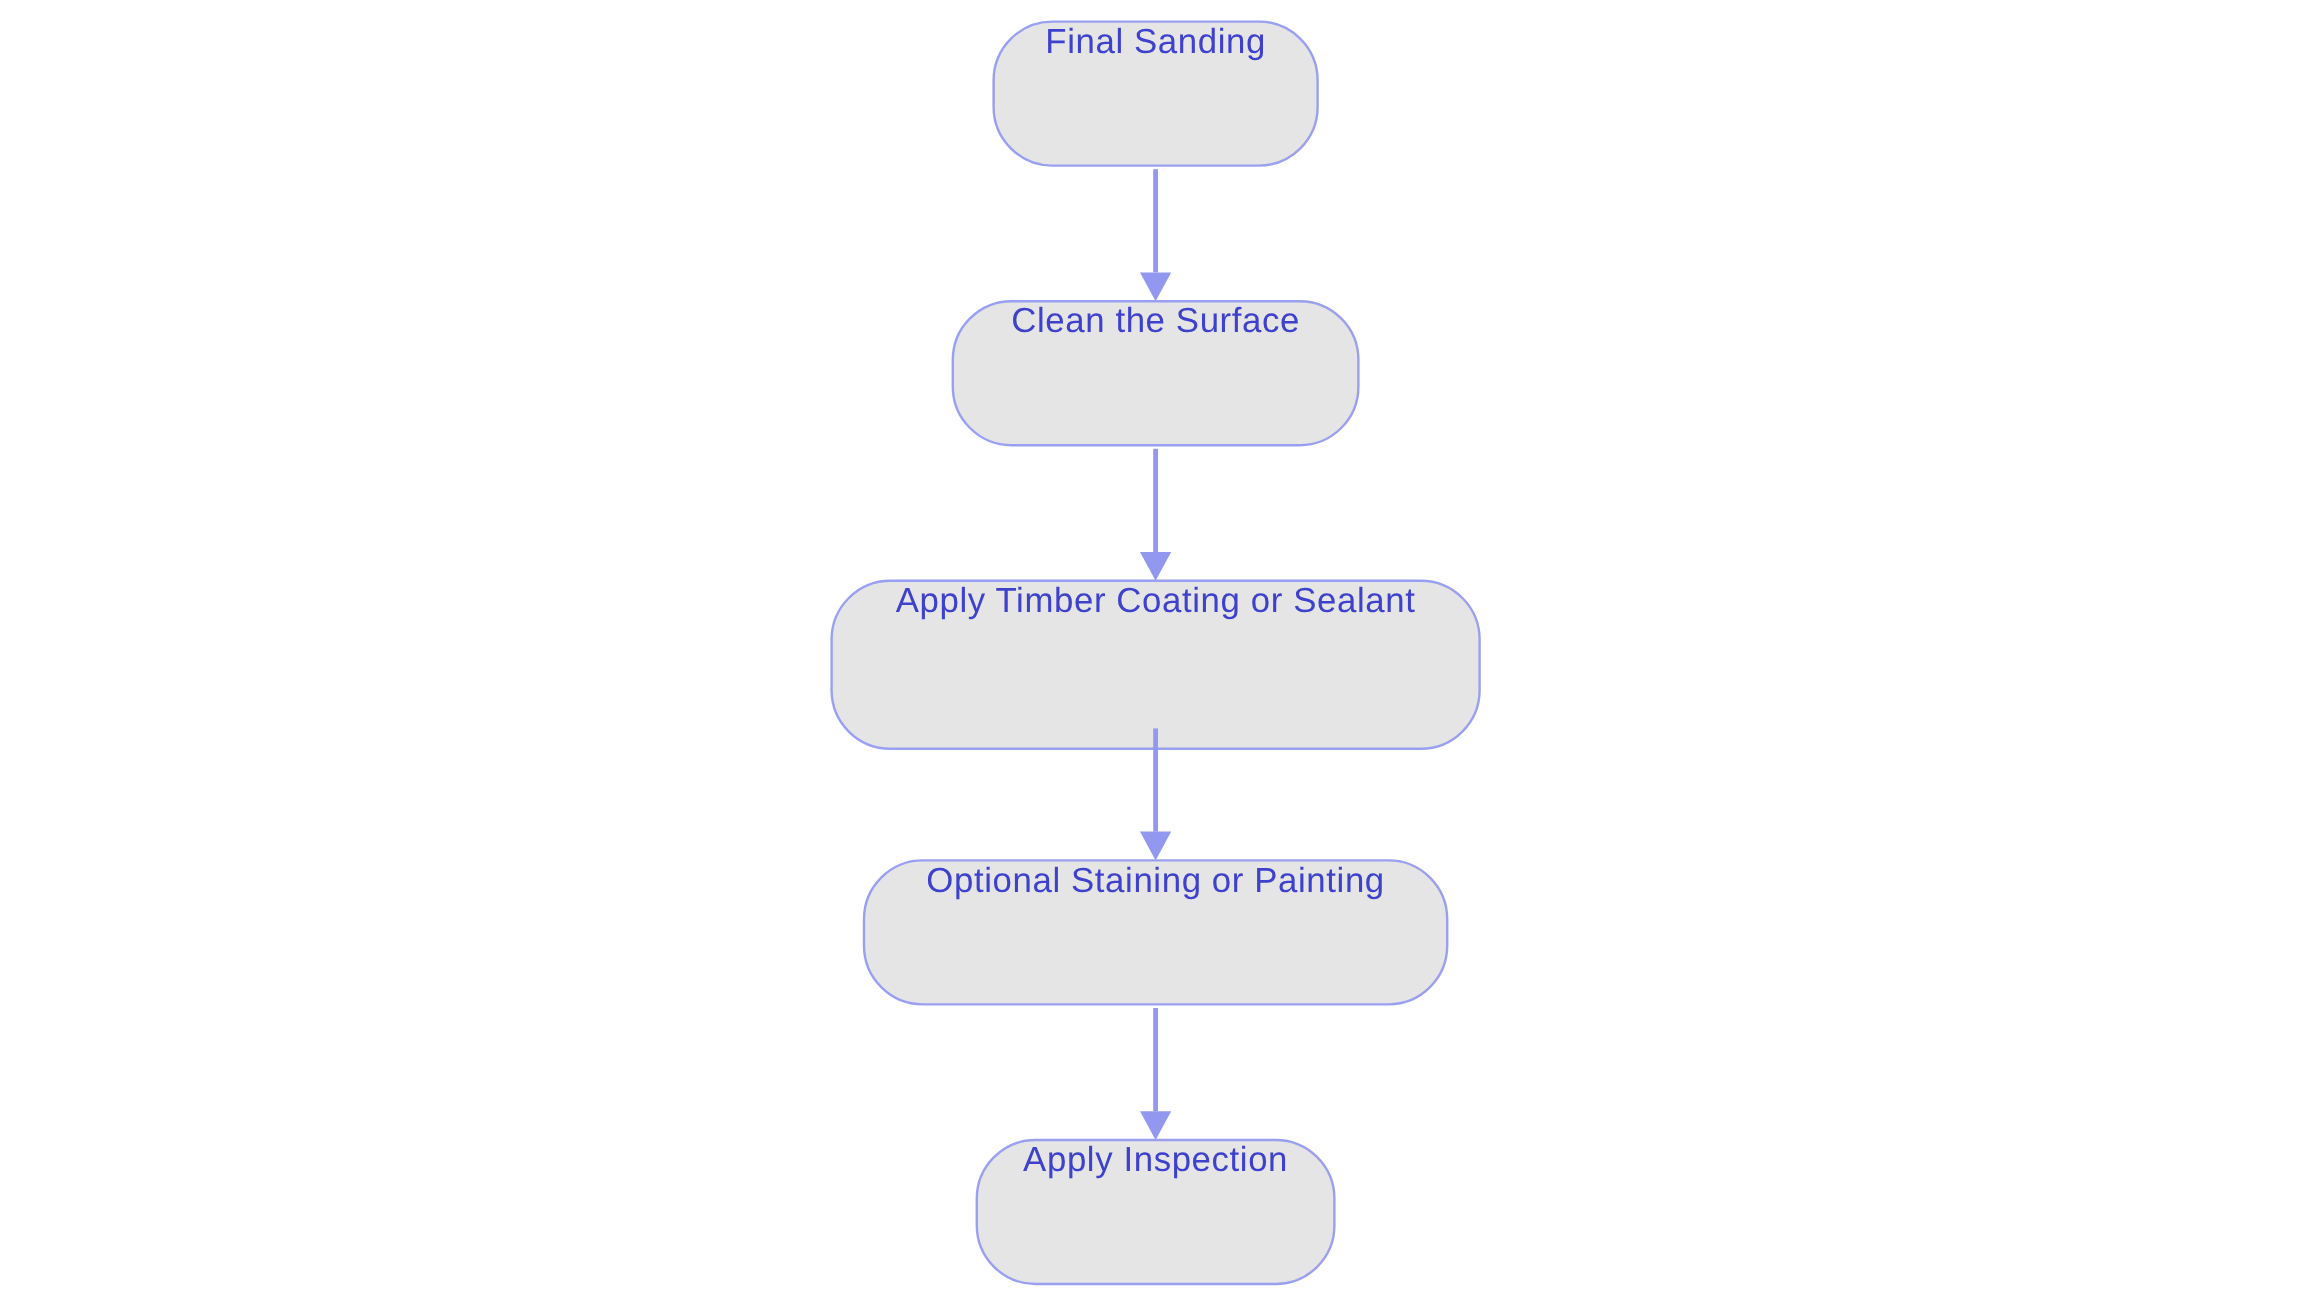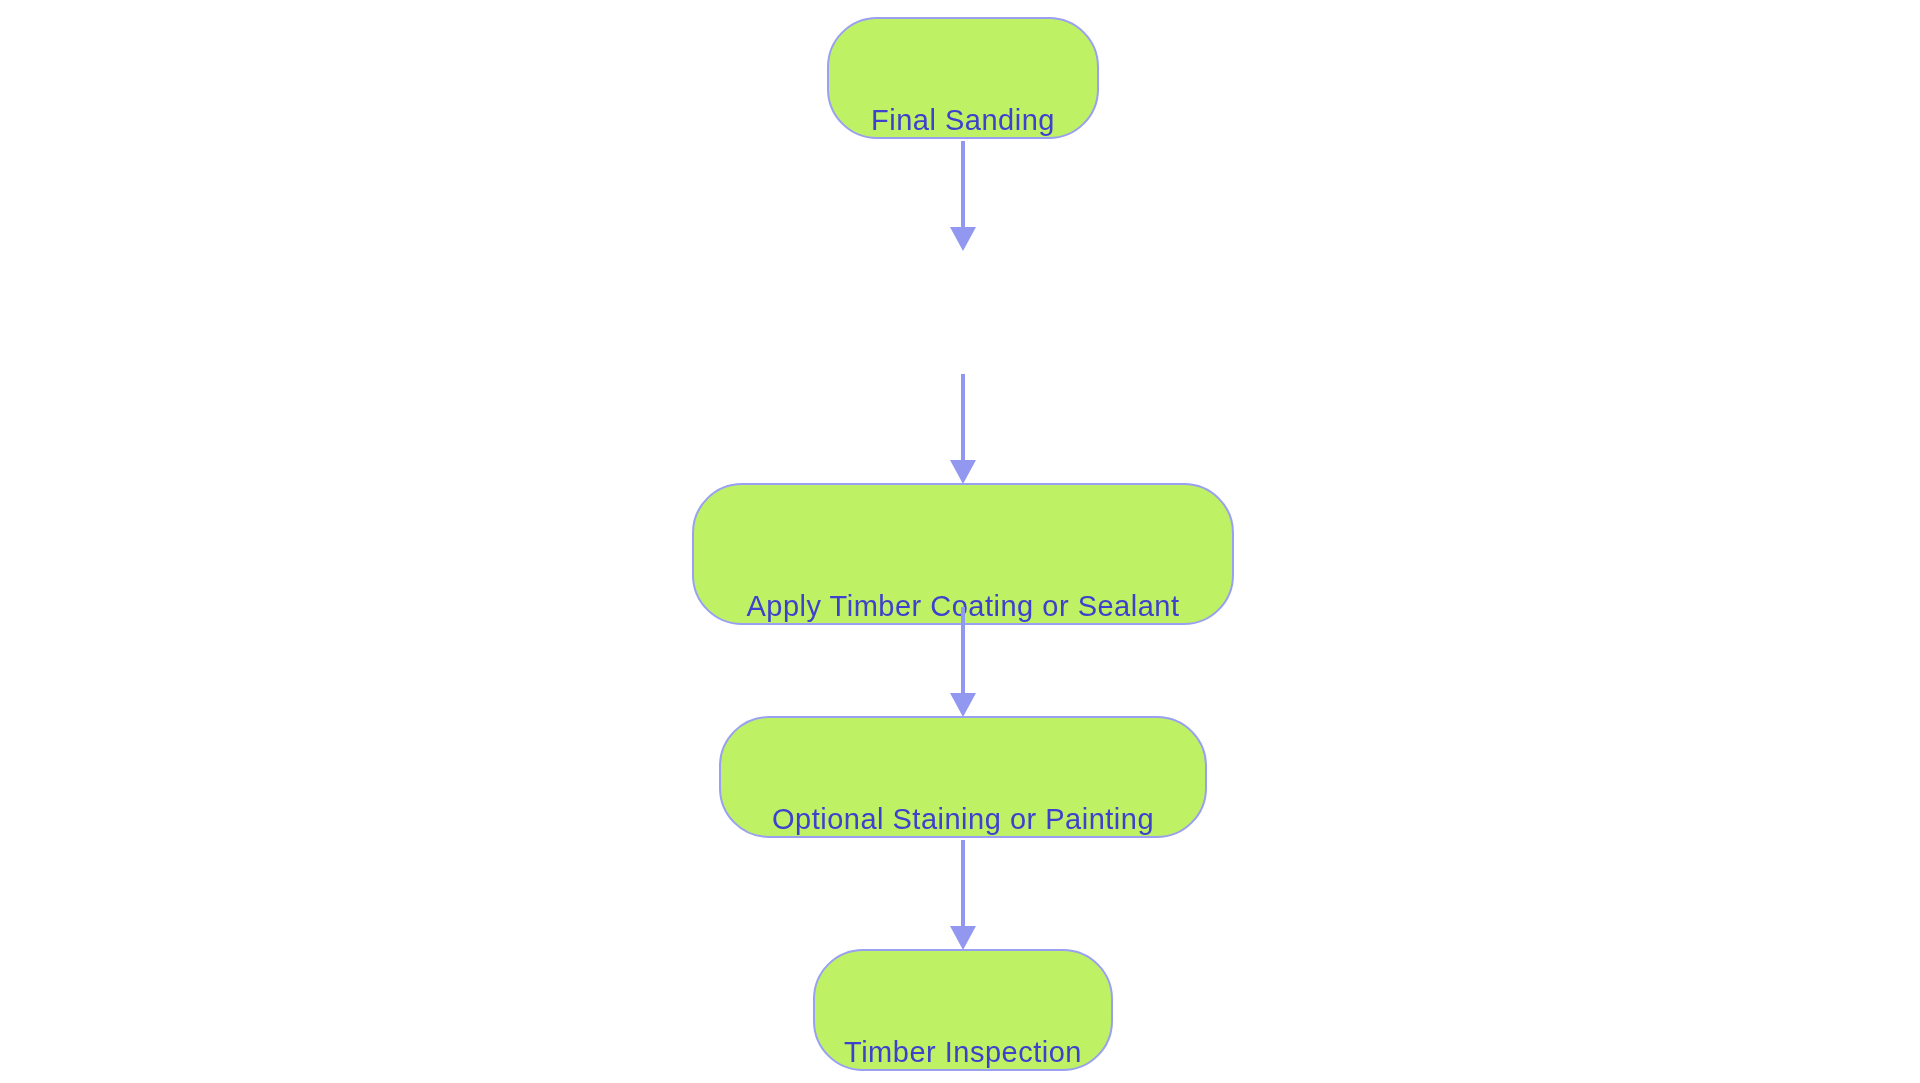--- a/index.html
+++ b/index.html
@@ -11,25 +11,25 @@
   .canvas {
     position: relative;
     width: 1920px;
     height: 1083px;
     background: #ffffff;
     overflow: hidden;
   }
   .node {
     position: absolute;
     box-sizing: border-box;
-    background: #bef264;
+    background: #e5e5e5;
     border: 2px solid #9aa0f1;
     border-radius: 50px;
     display: flex;
-    align-items: flex-end;
+    align-items: flex-start;
     justify-content: center;
   }
   .node-label {
     color: #3d41cd;
     font-size: 29px;
     font-weight: 400;
     letter-spacing: 0.5px;
     white-space: nowrap;
   }
   .edge {
@@ -61,20 +61,23 @@
 
   <div class="node" style="left: 827px; top: 17px; width: 272px; height: 122px;">
     <span class="node-label">Final Sanding</span>
   </div>
 
   <div class="edge" style="left: 949px; top: 141px; height: 110px;">
     <div class="edge-line" style="height: 86px;"></div>
     <div class="edge-head"></div>
   </div>
 
+  <div class="node" style="left: 793px; top: 250px; width: 340px; height: 122px;">
+    <span class="node-label">Clean the Surface</span>
+  </div>
 
   <div class="edge" style="left: 949px; top: 374px; height: 110px;">
     <div class="edge-line" style="height: 86px;"></div>
     <div class="edge-head"></div>
   </div>
 
   <div class="node" style="left: 692px; top: 483px; width: 542px; height: 142px;">
     <span class="node-label">Apply Timber Coating or Sealant</span>
   </div>
 
@@ -86,16 +89,16 @@
   <div class="node" style="left: 719px; top: 716px; width: 488px; height: 122px;">
     <span class="node-label">Optional Staining or Painting</span>
   </div>
 
   <div class="edge" style="left: 949px; top: 840px; height: 110px;">
     <div class="edge-line" style="height: 86px;"></div>
     <div class="edge-head"></div>
   </div>
 
   <div class="node" style="left: 813px; top: 949px; width: 300px; height: 122px;">
-    <span class="node-label">Timber Inspection</span>
+    <span class="node-label">Apply Inspection</span>
   </div>
 
 </div>
 
 </body></html>

